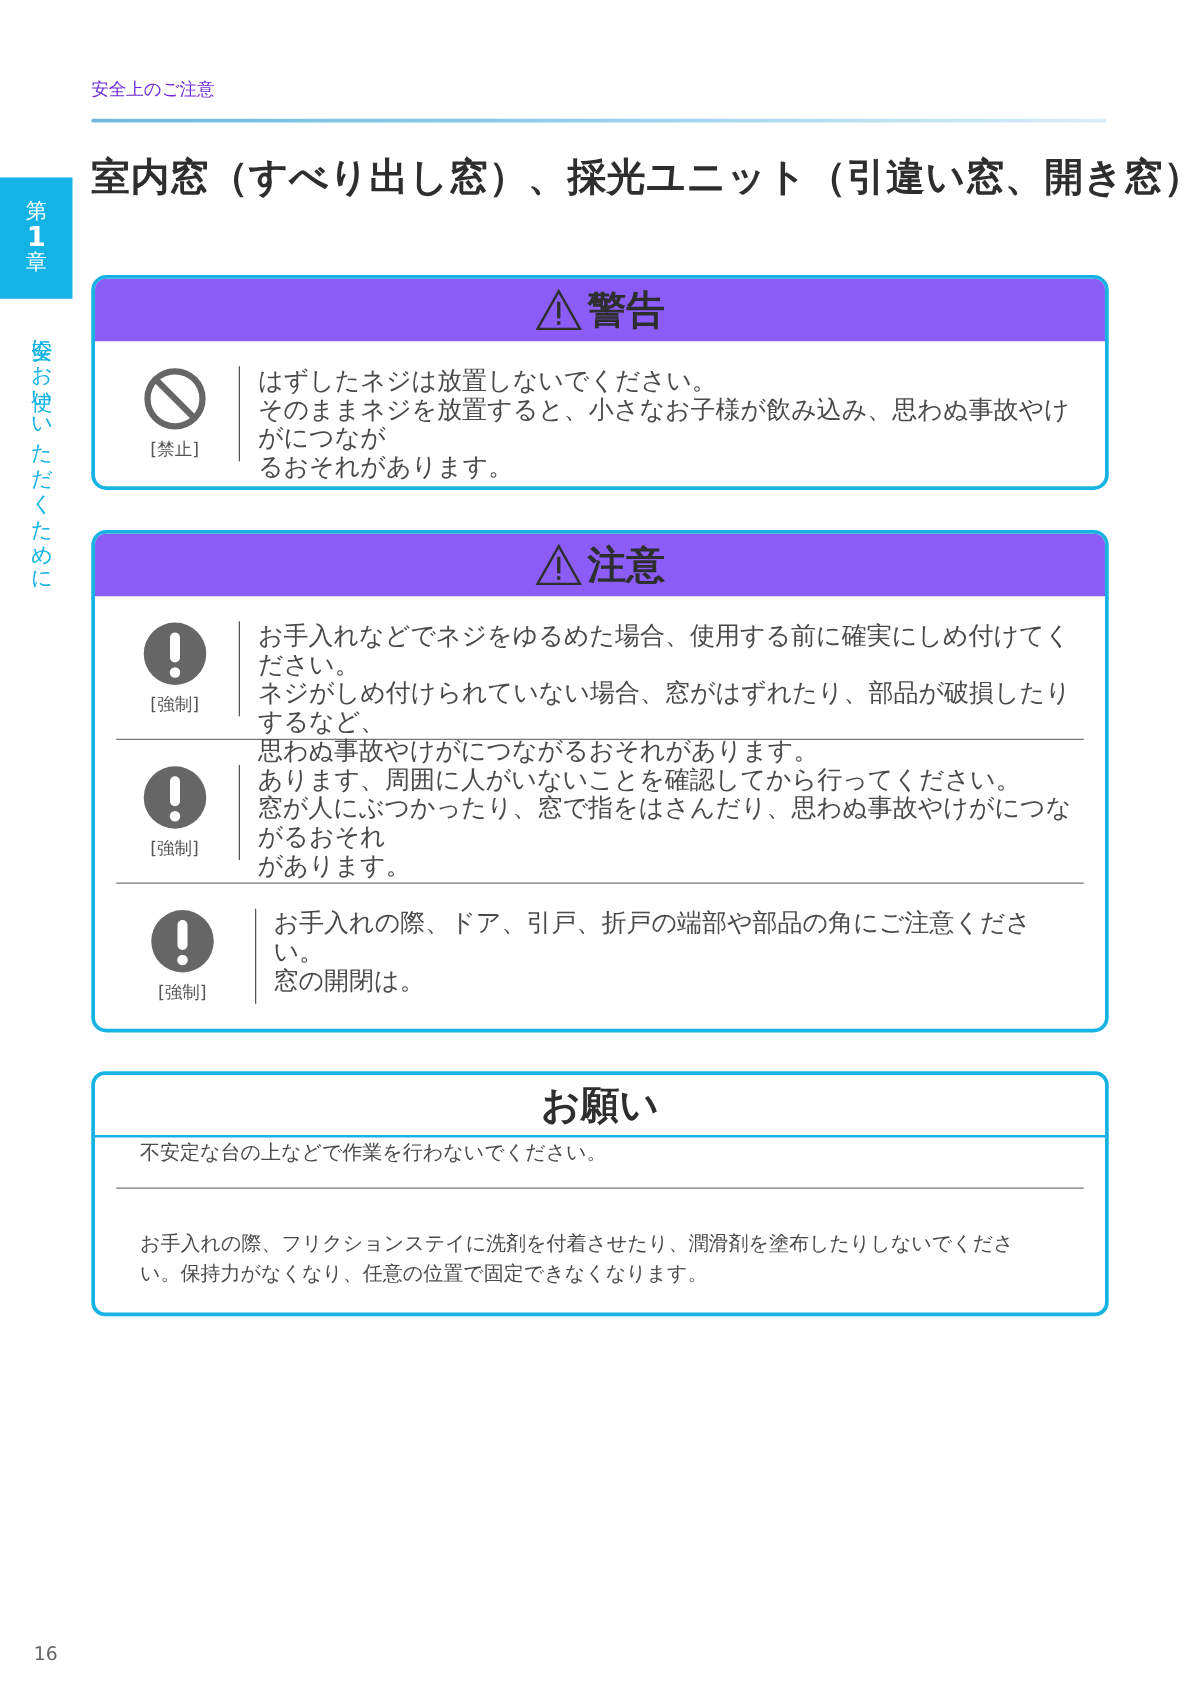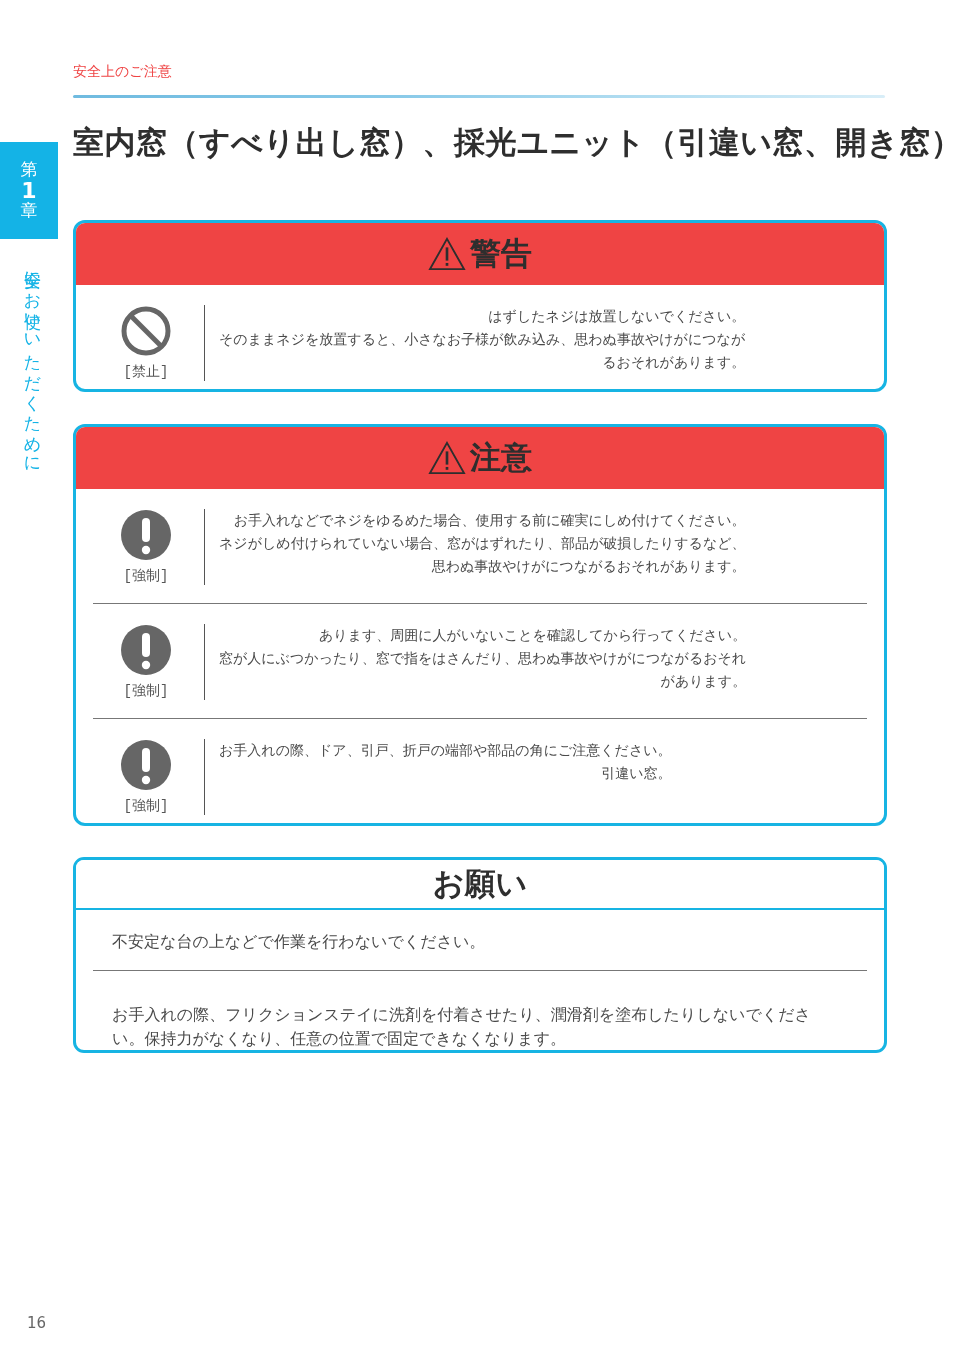--- a/index.html
+++ b/index.html
@@ -1,21 +1,21 @@
 <!DOCTYPE html>
 <html><head>
 <meta charset="utf-8">
 <style>
   html, body { margin: 0; padding: 0; }
   body {
     width: 960px; height: 1358px; background: #ffffff; position: relative; overflow: hidden;
     font-family: "DejaVu Sans", "Liberation Sans", sans-serif; color: #3a3a3a;
   }
   .header-label {
-    position: absolute; left: 73px; top: 63px; font-size: 14px; color: #ef4444;
+    position: absolute; left: 73px; top: 63px; font-size: 14px; color: #6d28d9;
   }
   .header-rule {
     position: absolute; left: 73px; top: 95px; width: 812px; height: 3px;
     background: linear-gradient(90deg, #5fb3dc 0%, #7cc4e6 40%, #a9d9ef 70%, #d4ecf7 100%);
     border-radius: 2px; opacity: 0.9;
   }
   .chapter-tab {
     position: absolute; left: 0; top: 142px; width: 58px; height: 97px; background: #14b3e6;
     color: #fff; display: flex; flex-direction: column; align-items: center; justify-content: center;
     line-height: 1.05;
@@ -30,32 +30,32 @@
   .page-title {
     position: absolute; left: 73px; top: 120px; width: 830px; font-size: 31px; line-height: 44px;
     color: #2e2e2e; font-weight: bold; letter-spacing: 0.5px;
   }
   .page-title div { white-space: nowrap; }
   .box {
     position: absolute; left: 73px; width: 808px; border: 3px solid #17b4e3; border-radius: 12px;
     background: #fff; overflow: hidden;
   }
   .box-head {
-    background: #ef4444; height: 62px; display: flex; align-items: center; justify-content: center;
+    background: #8b5cf6; height: 50px; display: flex; align-items: center; justify-content: center;
     font-size: 31px; color: #2e2e2e; font-weight: bold;
   }
   .box-head.plain { background: #fff; border-bottom: 2px solid #17b4e3; height: 48px; }
   .warn-tri { width: 38px; height: 34px; margin-right: 4px; }
   .item { position: relative; display: flex; padding: 0 20px; }
   .item .icon-col {
     width: 100px; display: flex; flex-direction: column; align-items: center; justify-content: flex-start;
   }
-  .item .icon-col .label { font-size: 14px; color: #555; margin-top: 6px; font-family: Liberation Mono, monospace; }
+  .item .icon-col .label { font-size: 14px; color: #555; margin-top: 6px; }
   .item .vbar { width: 1px; background: #555; margin: 0 14px 0 8px; }
-  .item .text { font-size: 14px; line-height: 23px; color: #4a4a4a; padding-top: 0px; text-align: right; }
+  .item .text { font-size: 20px; line-height: 23px; color: #4a4a4a; padding-top: 0px; }
   .divider { height: 1px; background: #777; margin: 0 17px; }
   .plain-item { padding: 0 36px; font-size: 16px; line-height: 24px; color: #4a4a4a; }
   .page-number { position: absolute; left: 27px; top: 1314px; font-size: 15px; color: #666; }
 </style>
 </head>
 <body>
 
 <div class="header-label">安全上のご注意</div>
 <div class="header-rule"></div>
 
@@ -147,30 +147,30 @@
       <svg width="52" height="52" viewBox="0 0 52 52">
         <circle cx="26" cy="26" r="25" fill="#666"></circle>
         <rect x="22" y="9" width="8" height="24" rx="4" fill="#fff"></rect>
         <circle cx="26" cy="41" r="4.2" fill="#fff"></circle>
       </svg>
       <span class="label">[強制]</span>
     </div>
     <div class="vbar" style="height:76px;"></div>
     <div class="text">
       <div>お手入れの際、ドア、引戸、折戸の端部や部品の角にご注意ください。</div>
-      <div>引違い窓。</div>
+      <div>窓の開閉は。</div>
     </div>
   </div>
 </div>
 
 <div class="box" style="top:857px; height:190px;border-radius:11px;">
   <div class="box-head plain">
     <span>お願い</span>
   </div>
-  <div class="plain-item" style="margin-top:20px;">
+  <div class="plain-item" style="">
     <div>不安定な台の上などで作業を行わないでください。</div>
   </div>
   <div class="divider" style="margin-top:16px;"></div>
   <div class="plain-item" style="margin-top:32px;">
     <div>お手入れの際、フリクションステイに洗剤を付着させたり、潤滑剤を塗布したりしないでくださ</div>
     <div>い。保持力がなくなり、任意の位置で固定できなくなります。</div>
   </div>
 </div>
 
 <div class="page-number">16</div>

